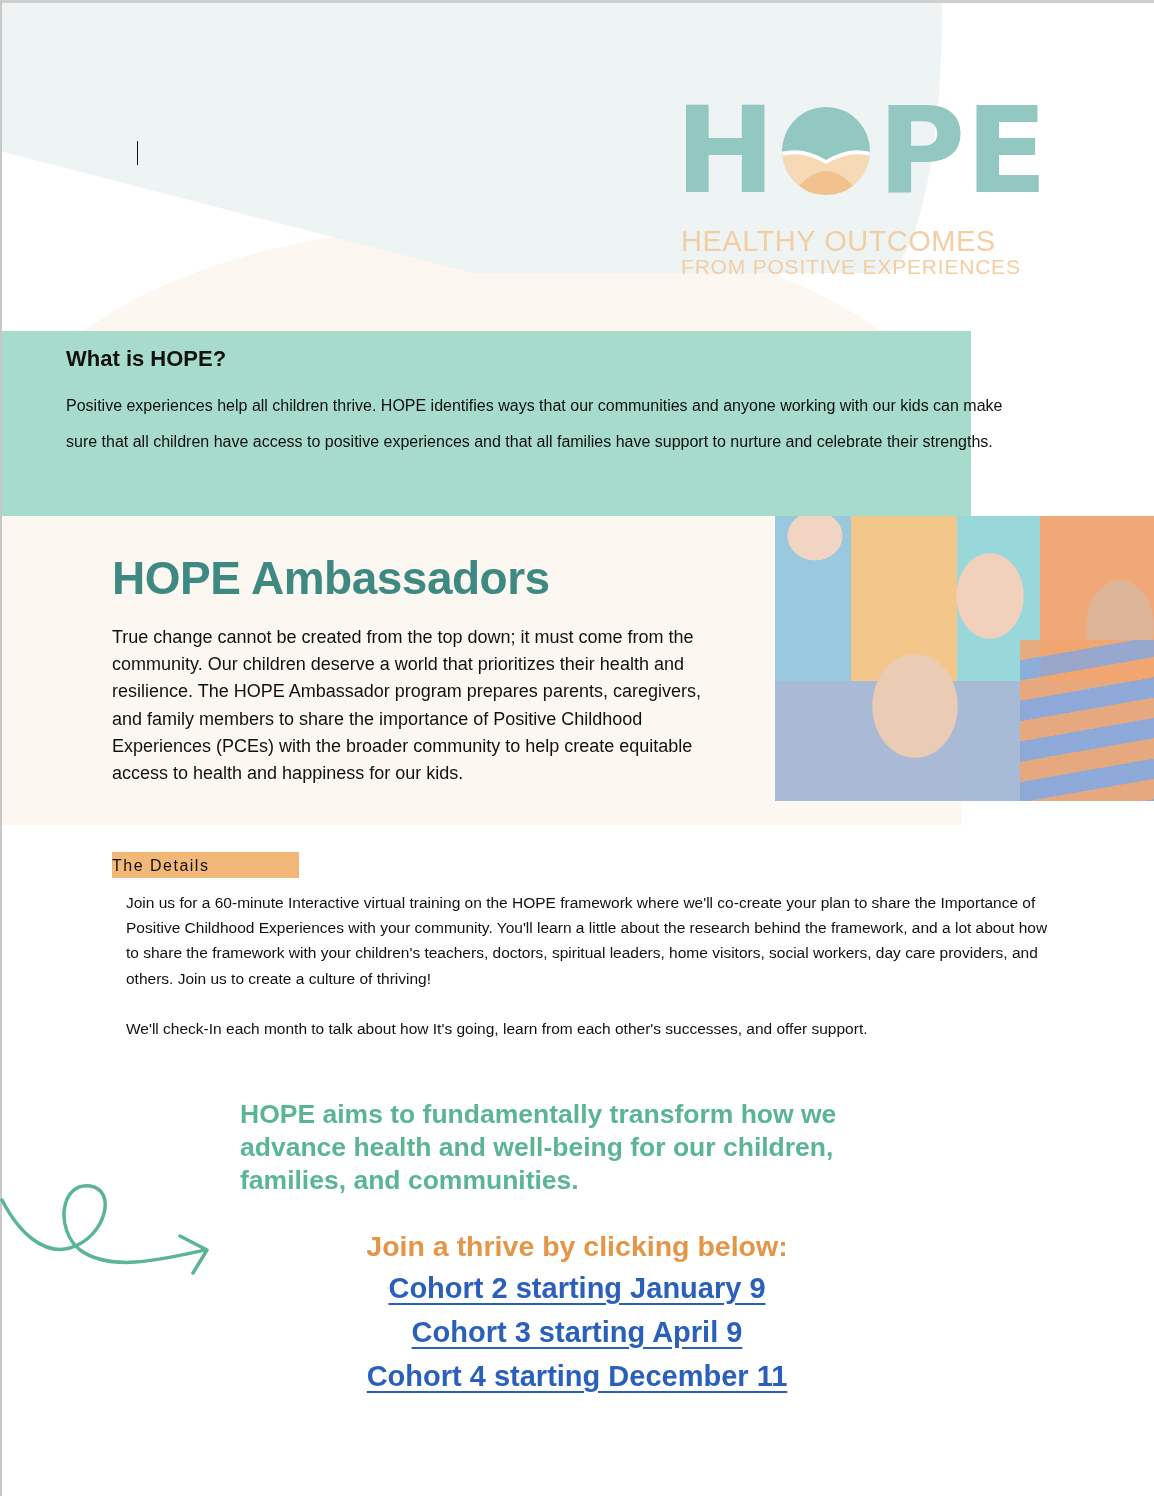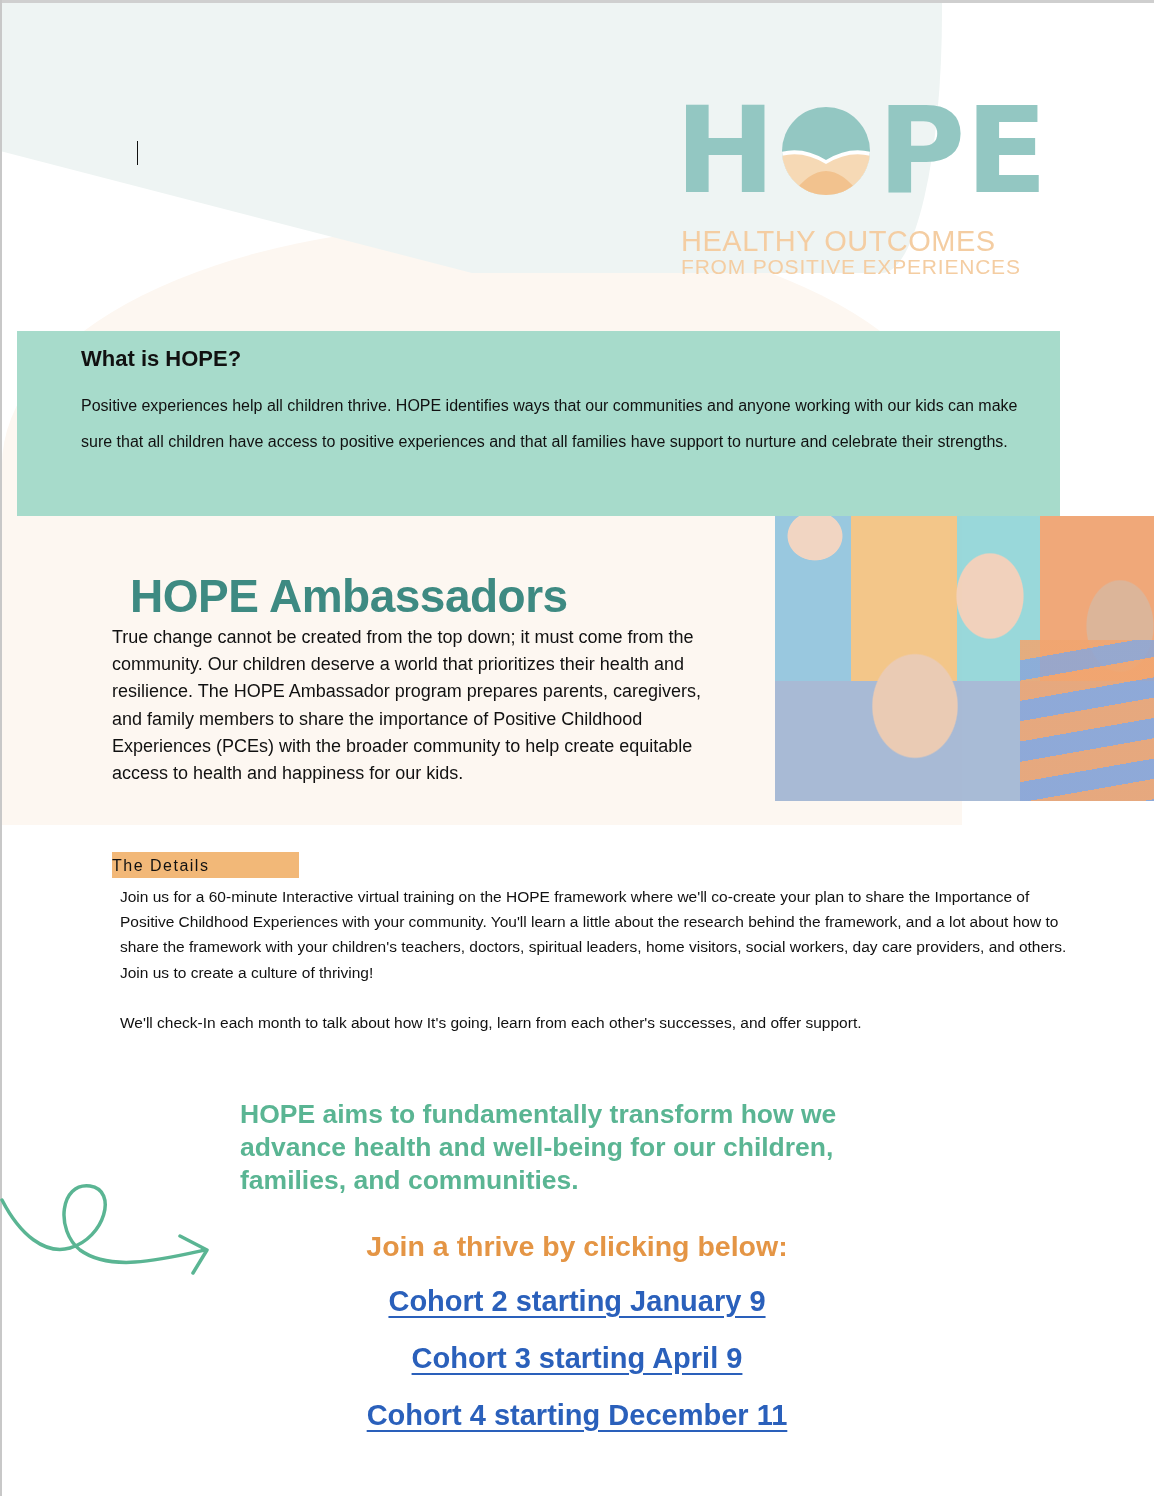--- a/index.html
+++ b/index.html
@@ -39,23 +39,22 @@
     font-size: 120px; color: #93c7c2; line-height: 90px; height: 90px;
   }
   .hope-o { width: 90px; height: 90px; margin: 0 6px; }
   .tagline { position: absolute; left: 586px; top: 146px; color: #f4cda2; line-height: 1.05; }
   .tagline-1 { font-size: 29px; letter-spacing: 0.5px; }
   .tagline-2 { font-size: 21px; letter-spacing: 0.8px; }
   .cursor { position: absolute; left: 137px; top: 141px; width: 1px; height: 24px; background: #111; }
 
   
   .what-box {
-    position: absolute; left: 2px; top: 331px; width: 1043px; height: 185px;
+    position: absolute; left: 2px; top: 331px; width: 969px; height: 185px;
     background: #a7dbcb;
-    margin-left: 15px;
   }
   .what-title { position: absolute; left: 64px; top: 15px; font-size: 22px; font-weight: bold; color: #111; }
   .what-body {
     position: absolute; left: 64px; top: 57px; width: 940px;
     font-size: 16px; line-height: 36px; color: #111;
   }
 
   
   .photo {
     position: absolute; left: 775px; top: 516px; width: 379px; height: 285px;
@@ -87,35 +86,35 @@
   
   .details-tag {
     position: absolute; left: 112px; top: 852px; width: 187px; height: 26px;
     background: #f2b878; color: #111;
     font-size: 16px; letter-spacing: 1.5px; line-height: 28px; padding-left: 0; box-sizing: border-box;
   }
   .details-body {
     position: absolute; left: 120px; top: 884px; width: 950px;
     font-size: 15.5px; line-height: 25.2px; color: #111;
   }
-  .details-body p { margin: 0; }
+  .details-body p { margin: 6px; }
   .details-body p + p { margin-top: 25px; }
 
   
   .aim {
     position: absolute; left: 240px; top: 1098px; width: 660px;
     font-size: 26.5px; font-weight: bold; color: #5ab593; line-height: 33px;
   }
   .swirl { position: absolute; left: 0; top: 1180px; width: 220px; height: 110px; }
 
   
   .cta { position: absolute; left: 0; top: 1226px; width: 1154px; text-align: center; }
   .cta-lead { font-size: 28.5px; font-weight: bold; color: #e49545; line-height: 40px; }
   .cta-link {
-    display: block; margin: 13px auto; font-size: 29px; font-weight: bold; color: #2a60bb;
+    display: block; margin: 0 auto; font-size: 29px; font-weight: bold; color: #2a60bb;
     text-decoration: underline; text-underline-offset: 5px; line-height: 44px;
     cursor: pointer;
   }
 </style>
 </head>
 <body>
 
 <div class="page-border-top"></div>
 <div class="page-border-left"></div>
 
@@ -149,21 +148,21 @@
 <div class="cursor"></div>
 
 <section class="what-box">
   <div class="what-title">What is HOPE?</div>
   <div class="what-body">Positive experiences help all children thrive. HOPE identifies ways that our communities and anyone working with our kids can make sure that all children have access to positive experiences and that all families have support to nurture and celebrate their strengths.</div>
 </section>
 
 <div class="photo"></div>
 <div class="photo-stripes"></div>
 
-<h1 class="amb-title" style="margin:18px">HOPE Ambassadors</h1>
+<h1 class="amb-title" style="margin:0">HOPE Ambassadors</h1>
 <div class="amb-body">True change cannot be created from the top down; it must come from the community. Our children deserve a world that prioritizes their health and resilience.  The HOPE Ambassador program prepares parents, caregivers, and family members to share the importance of Positive Childhood Experiences (PCEs) with the broader community to help create equitable access to health and happiness for our kids.</div>
 
 <div class="details-tag">The Details</div>
 <div class="details-body">
   <p>Join us for a 60-minute Interactive virtual training on the HOPE framework where we'll co-create your plan to share the Importance of Positive Childhood Experiences with your community. You'll learn a little about the research behind the framework, and a lot about how to share the framework with your children's teachers, doctors, spiritual leaders, home visitors, social workers, day care providers, and others. Join us to create a culture of thriving!</p>
   <p>We'll check-In each month to talk about how It's going, learn from each other's successes, and offer support.</p>
 </div>
 
 <div class="aim">HOPE aims to fundamentally transform how we advance health and well-being for our children, families, and communities.</div>
 

